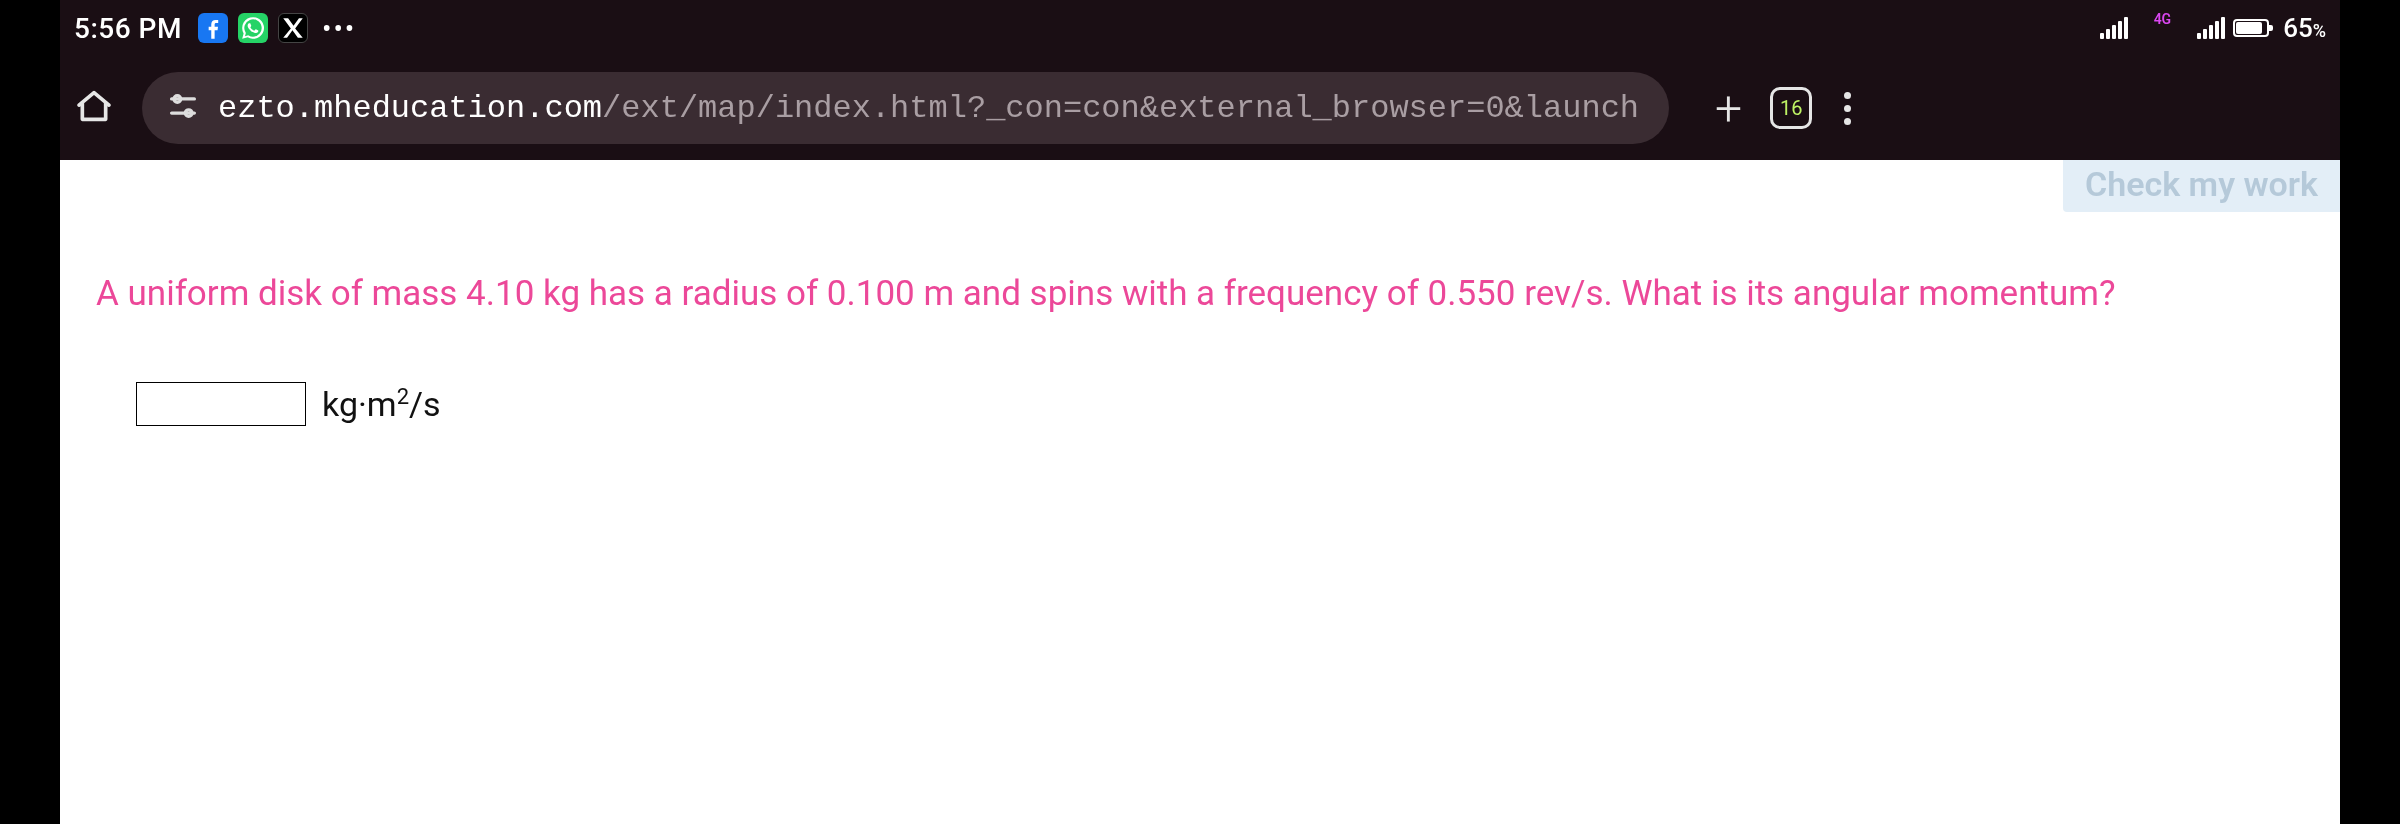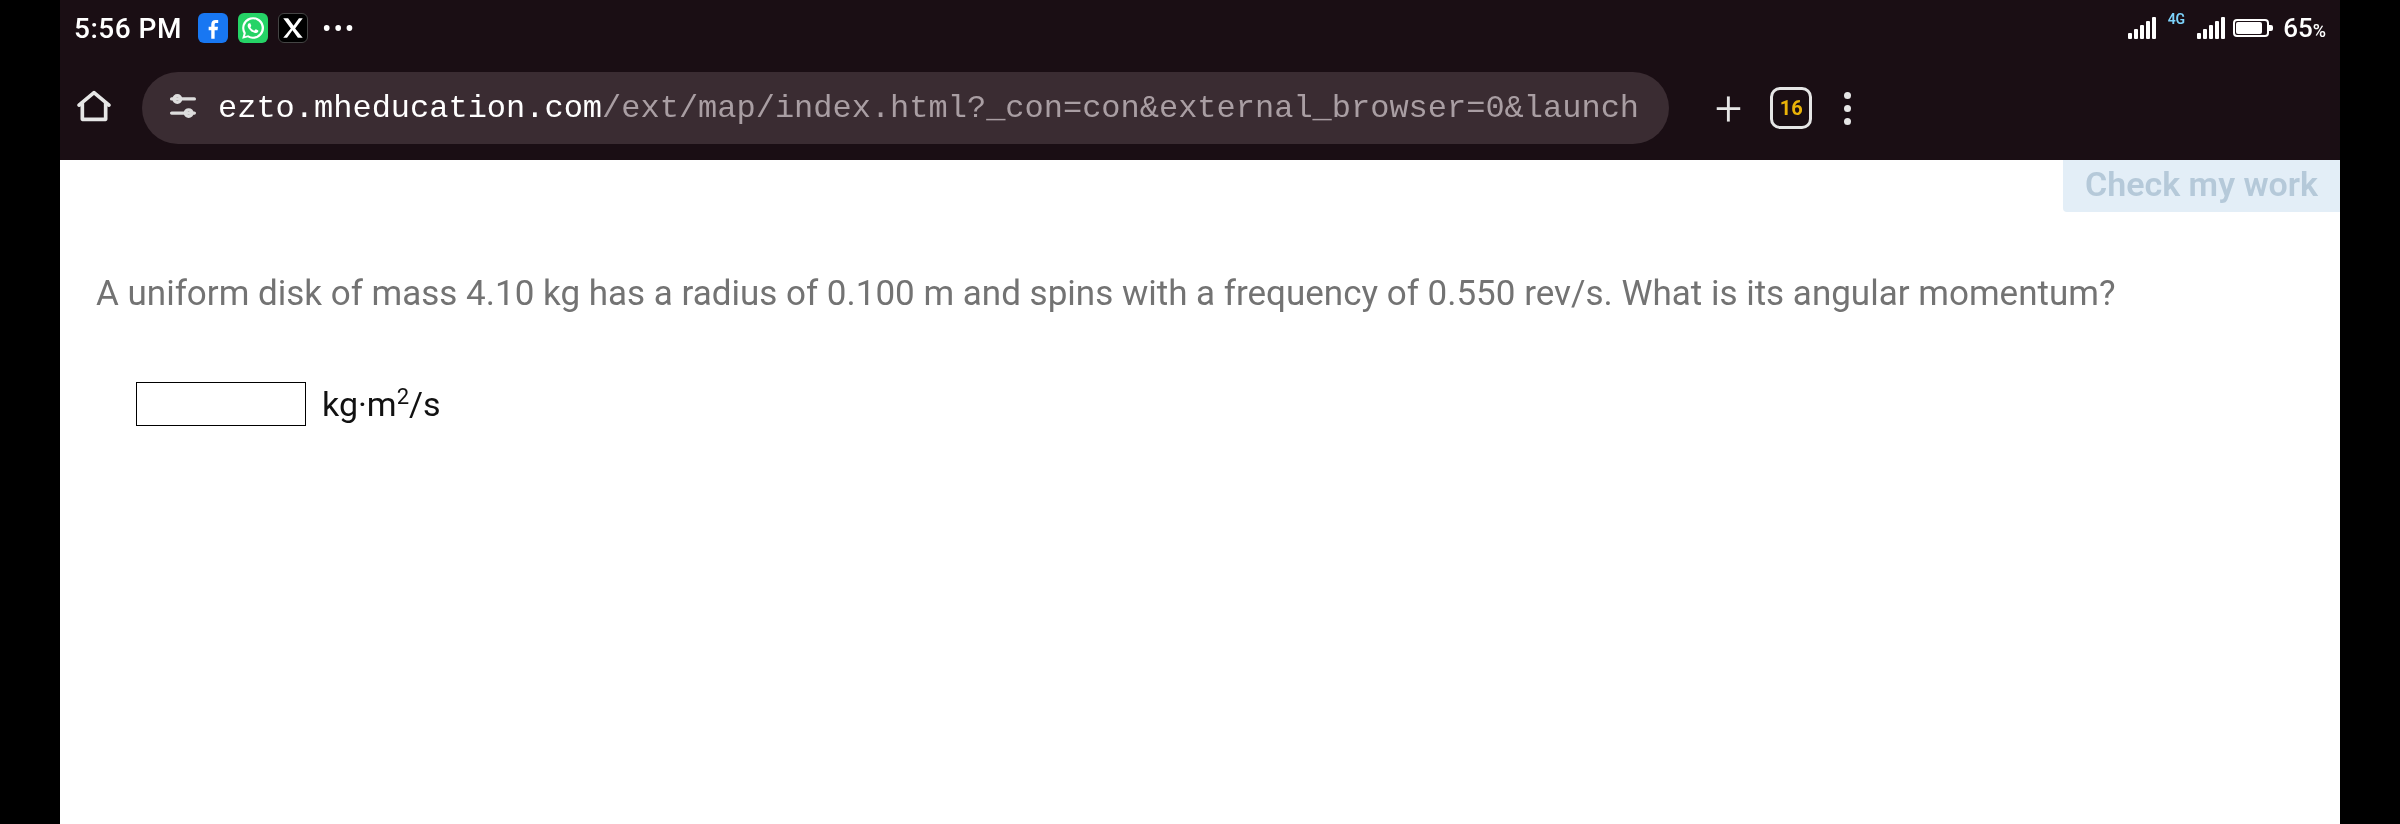--- a/index.html
+++ b/index.html
@@ -18,43 +18,43 @@
   .x-icon { background: #000; border-radius: 6px; border: 1px solid #444; }
   .dots3 { font-size: 28px; color: #fff; letter-spacing: 2px; margin-left: 4px; }
   .status-right { margin-left: auto; display: flex; align-items: center; gap: 8px; }
   .sig-bars { display: inline-flex; align-items: flex-end; gap: 2px; height: 22px; }
   .sig-bars span { width: 4px; background: #fff; display: inline-block; border-radius: 1px; }
   .sig-bars span:nth-child(1){height:6px}
   .sig-bars span:nth-child(2){height:10px}
   .sig-bars span:nth-child(3){height:14px}
   .sig-bars span:nth-child(4){height:18px}
   .sig-bars span:nth-child(5){height:22px}
-  .fourg { font-size: 14px; font-weight: 600; color: #7dd3fc; margin: 0 4px; align-self: flex-start; margin-top: -2px;}
+  .fourg { font-size: 14px; font-weight: 600; color: #d946ef; margin: 0 18px; align-self: flex-start; margin-top: -2px;}
   .battery { display: inline-flex; align-items: center; }
   .battery-body { width: 36px; height: 18px; border: 2px solid #fff; border-radius: 4px; position: relative; }
   .battery-body::after { content:""; position:absolute; right:-6px; top:4px; width:4px; height:6px; background:#fff; border-radius:0 2px 2px 0;}
   .battery-fill { position:absolute; left:1px; top:1px; bottom:1px; width: 80%; background:#fff; border-radius:2px;}
   .battery-pct { font-size: 26px; font-weight: 500; margin-left: 6px; }
   .pct-sign { font-size: 18px; }
 
   .browser-bar { height: 104px; display: flex; align-items: center; padding: 0 14px; gap: 28px; background: #1a0e14; }
   .home-icon svg { width: 40px; height: 40px; stroke: #e6e6e6; fill: none; stroke-width: 2.2; }
   .url-pill { flex: 0 1 auto; display: flex; align-items: center; gap: 18px; background: #3a2c32; border-radius: 56px; height: 72px; padding: 0 30px 0 24px; max-width: 1540px; font-family: Liberation Mono, monospace; }
   .tune-icon svg { width: 34px; height: 34px; stroke: #ddd; fill: none; stroke-width: 2.4; }
   .url-text { font-size: 32px; color: #a99ea3; white-space: nowrap; overflow: hidden; }
   .url-host { color: #fff; }
   .plus-icon { font-size: 48px; color: #e6e6e6; font-weight: 300; margin-left: 18px;}
-  .tab-count { width: 42px; height: 42px; border: 3px solid #e6e6e6; border-radius: 10px; display: flex; align-items: center; justify-content: center; color: #eab308; font-size: 20px; font-weight: 700; }
+  .tab-count { width: 42px; height: 42px; border: 3px solid #e6e6e6; border-radius: 10px; display: flex; align-items: center; justify-content: center; color: #bef264; font-size: 20px; font-weight: 400; }
   .menu-dots { display: flex; flex-direction: column; gap: 6px; margin-left: 4px;}
   .menu-dots span { width: 7px; height: 7px; background: #e6e6e6; border-radius: 50%; }
 
   .content-area { flex: 1; background: #1a0e14; position: relative; }
   .page { position: absolute; left: 0; right: 0; top: 0; bottom: 0; background: #fff; }
   .check-work { position: absolute; top: 0; right: 0; background: #e3eef7; color: #b5c9d9; font-size: 34px; font-weight: 600; padding: 4px 22px 8px 22px; border-radius: 0 0 0 4px; }
-  .question { position: absolute; left: 36px; right: 60px; top: 110px; color: #737373; font-size: 35px; line-height: 1.35; font-weight: 400; }
+  .question { position: absolute; left: 36px; right: 60px; top: 110px; color: #ec4899; font-size: 35px; line-height: 1.35; font-weight: 400; }
   .answer-row { position: absolute; left: 36px; top: 222px; display: flex; align-items: center; gap: 16px; padding-left: 40px; }
   .answer-input { width: 170px; height: 44px; border: 1.5px solid #000; background: #fff; }
   .unit { font-size: 34px; color: #111; }
   .unit .sup { font-size: 22px; vertical-align: super; }
 </style>
 </head>
 <body>
 
 <div class="screen">
   <div class="left-black"></div>

